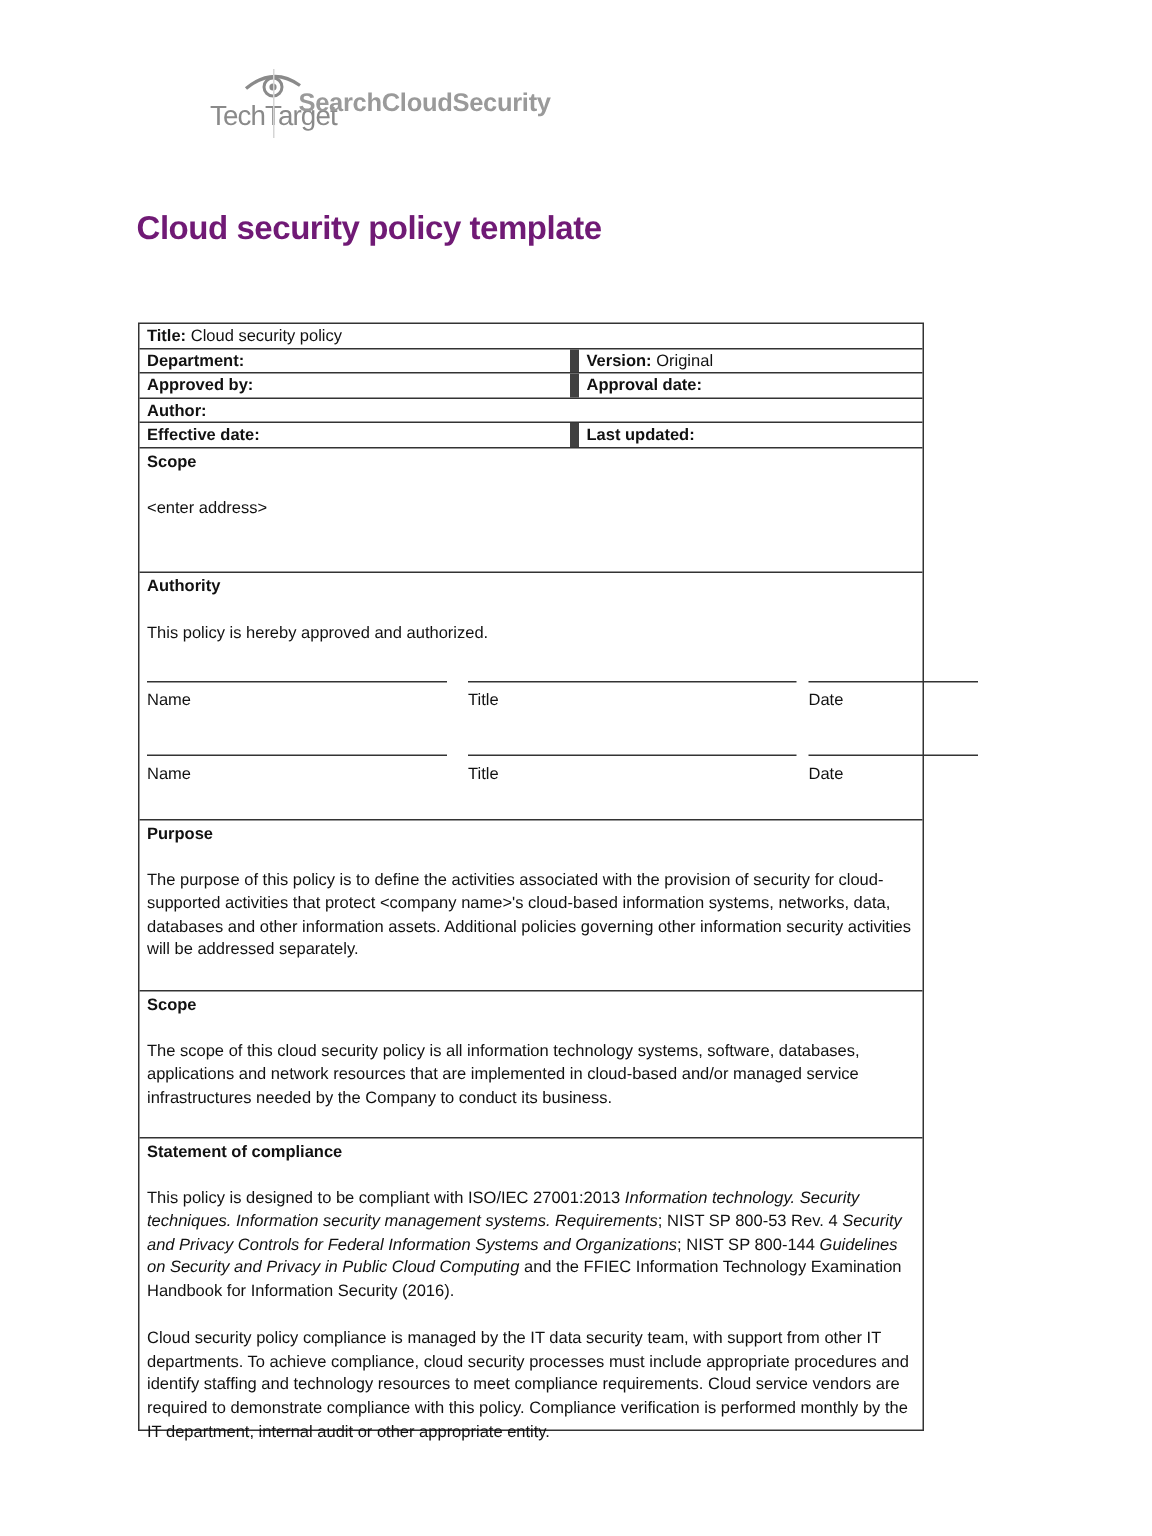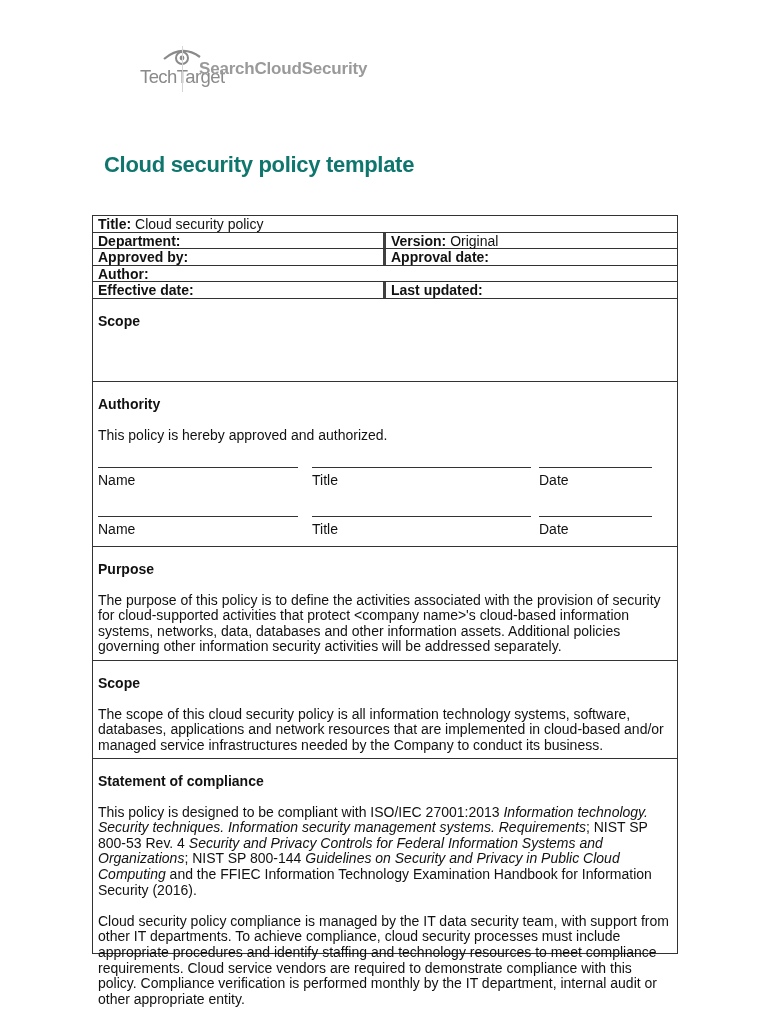--- a/index.html
+++ b/index.html
@@ -9,34 +9,34 @@
   .header { position: absolute; left: 92px; top: 44px; height: 50px; display: flex; align-items: center; }
   .tt-logo { position: relative; width: 80px; height: 50px; margin-left: 48px; }
   .tt-eye { position: absolute; left: 22px; top: 2px; }
   .tt-word { position: absolute; left: 0; top: 22px; font-size: 18.5px; color: #8a8a8a;
              letter-spacing: -0.6px; font-family: "Liberation Sans", sans-serif; }
   .header-divider { position: absolute; left: 90px; top: 2px; width: 1px; height: 46px; background: #d5d5d5; }
   .site-name { position: absolute; left: 107px; top: 15px; font-size: 17px; font-weight: bold;
                color: #9a9a9a; white-space: nowrap; letter-spacing: -0.2px; }
 
   .doc-title { position: absolute; left: 91px; top: 139px; font-size: 22px; font-weight: bold;
-               color: #0f766e; letter-spacing: -0.3px; margin: 13px; white-space: nowrap; }
+               color: #701a75; letter-spacing: -0.3px; margin: 0; white-space: nowrap; }
 
-  .policy-table { position: absolute; left: 92px; top: 215px; width: 586px;
-                  border: 1px solid #333; box-sizing: border-box; font-size: 14px; line-height: 15.6px; }
+  .policy-table { position: absolute; left: 92px; top: 215px; width: 524px;
+                  border: 1px solid #333; box-sizing: border-box; font-size: 11px; line-height: 15.6px; }
   .row { border-bottom: 1px solid #333; display: flex; box-sizing: border-box; }
   .row:last-child { border-bottom: none; }
   .cell { padding: 0 5px; box-sizing: border-box; white-space: nowrap; }
-  .cell.left { width: 293px; border-right: 3px solid #404040; }
+  .cell.left { width: 293px; border-right: 6px solid #404040; }
   .cell.right { flex: 1; }
   .cell.full { width: 100%; }
   .meta-row { height: 16.5px; line-height: 16px; }
   .lbl { font-weight: bold; }
 
-  .section { padding: 2px 5px 0 5px; box-sizing: border-box; width: 100%; white-space: normal; margin-top: 13px; }
+  .section { padding: 2px 5px 0 5px; box-sizing: border-box; width: 100%; white-space: normal; }
   .section .sec-head { font-weight: bold; display: block; }
   .section p { margin: 0; }
   .gap { height: 15.6px; }
   em { font-style: italic; }
 
   .sig-row { position: relative; height: 49px; }
   .sig-line { position: absolute; top: 0; height: 1px; background: #333; }
   .sig-label { position: absolute; top: 6px; text-align: center; }
 </style>
 </head>
@@ -104,20 +104,21 @@
     <div class="cell right">
       <span class="lbl">Last updated:</span>
       <span></span>
     </div>
   </div>
 
   <div class="row" style="height:83px">
     <div class="section">
       <span class="sec-head">Scope</span>
       <div class="gap"></div>
+      <p>&lt;enter address&gt;</p>
     </div>
   </div>
 
   <div class="row" style="height:165px">
     <div class="section">
       <span class="sec-head">Authority</span>
       <div class="gap"></div>
       <p>This policy is hereby approved and authorized.</p>
       <div style="height:24px"></div>
 

